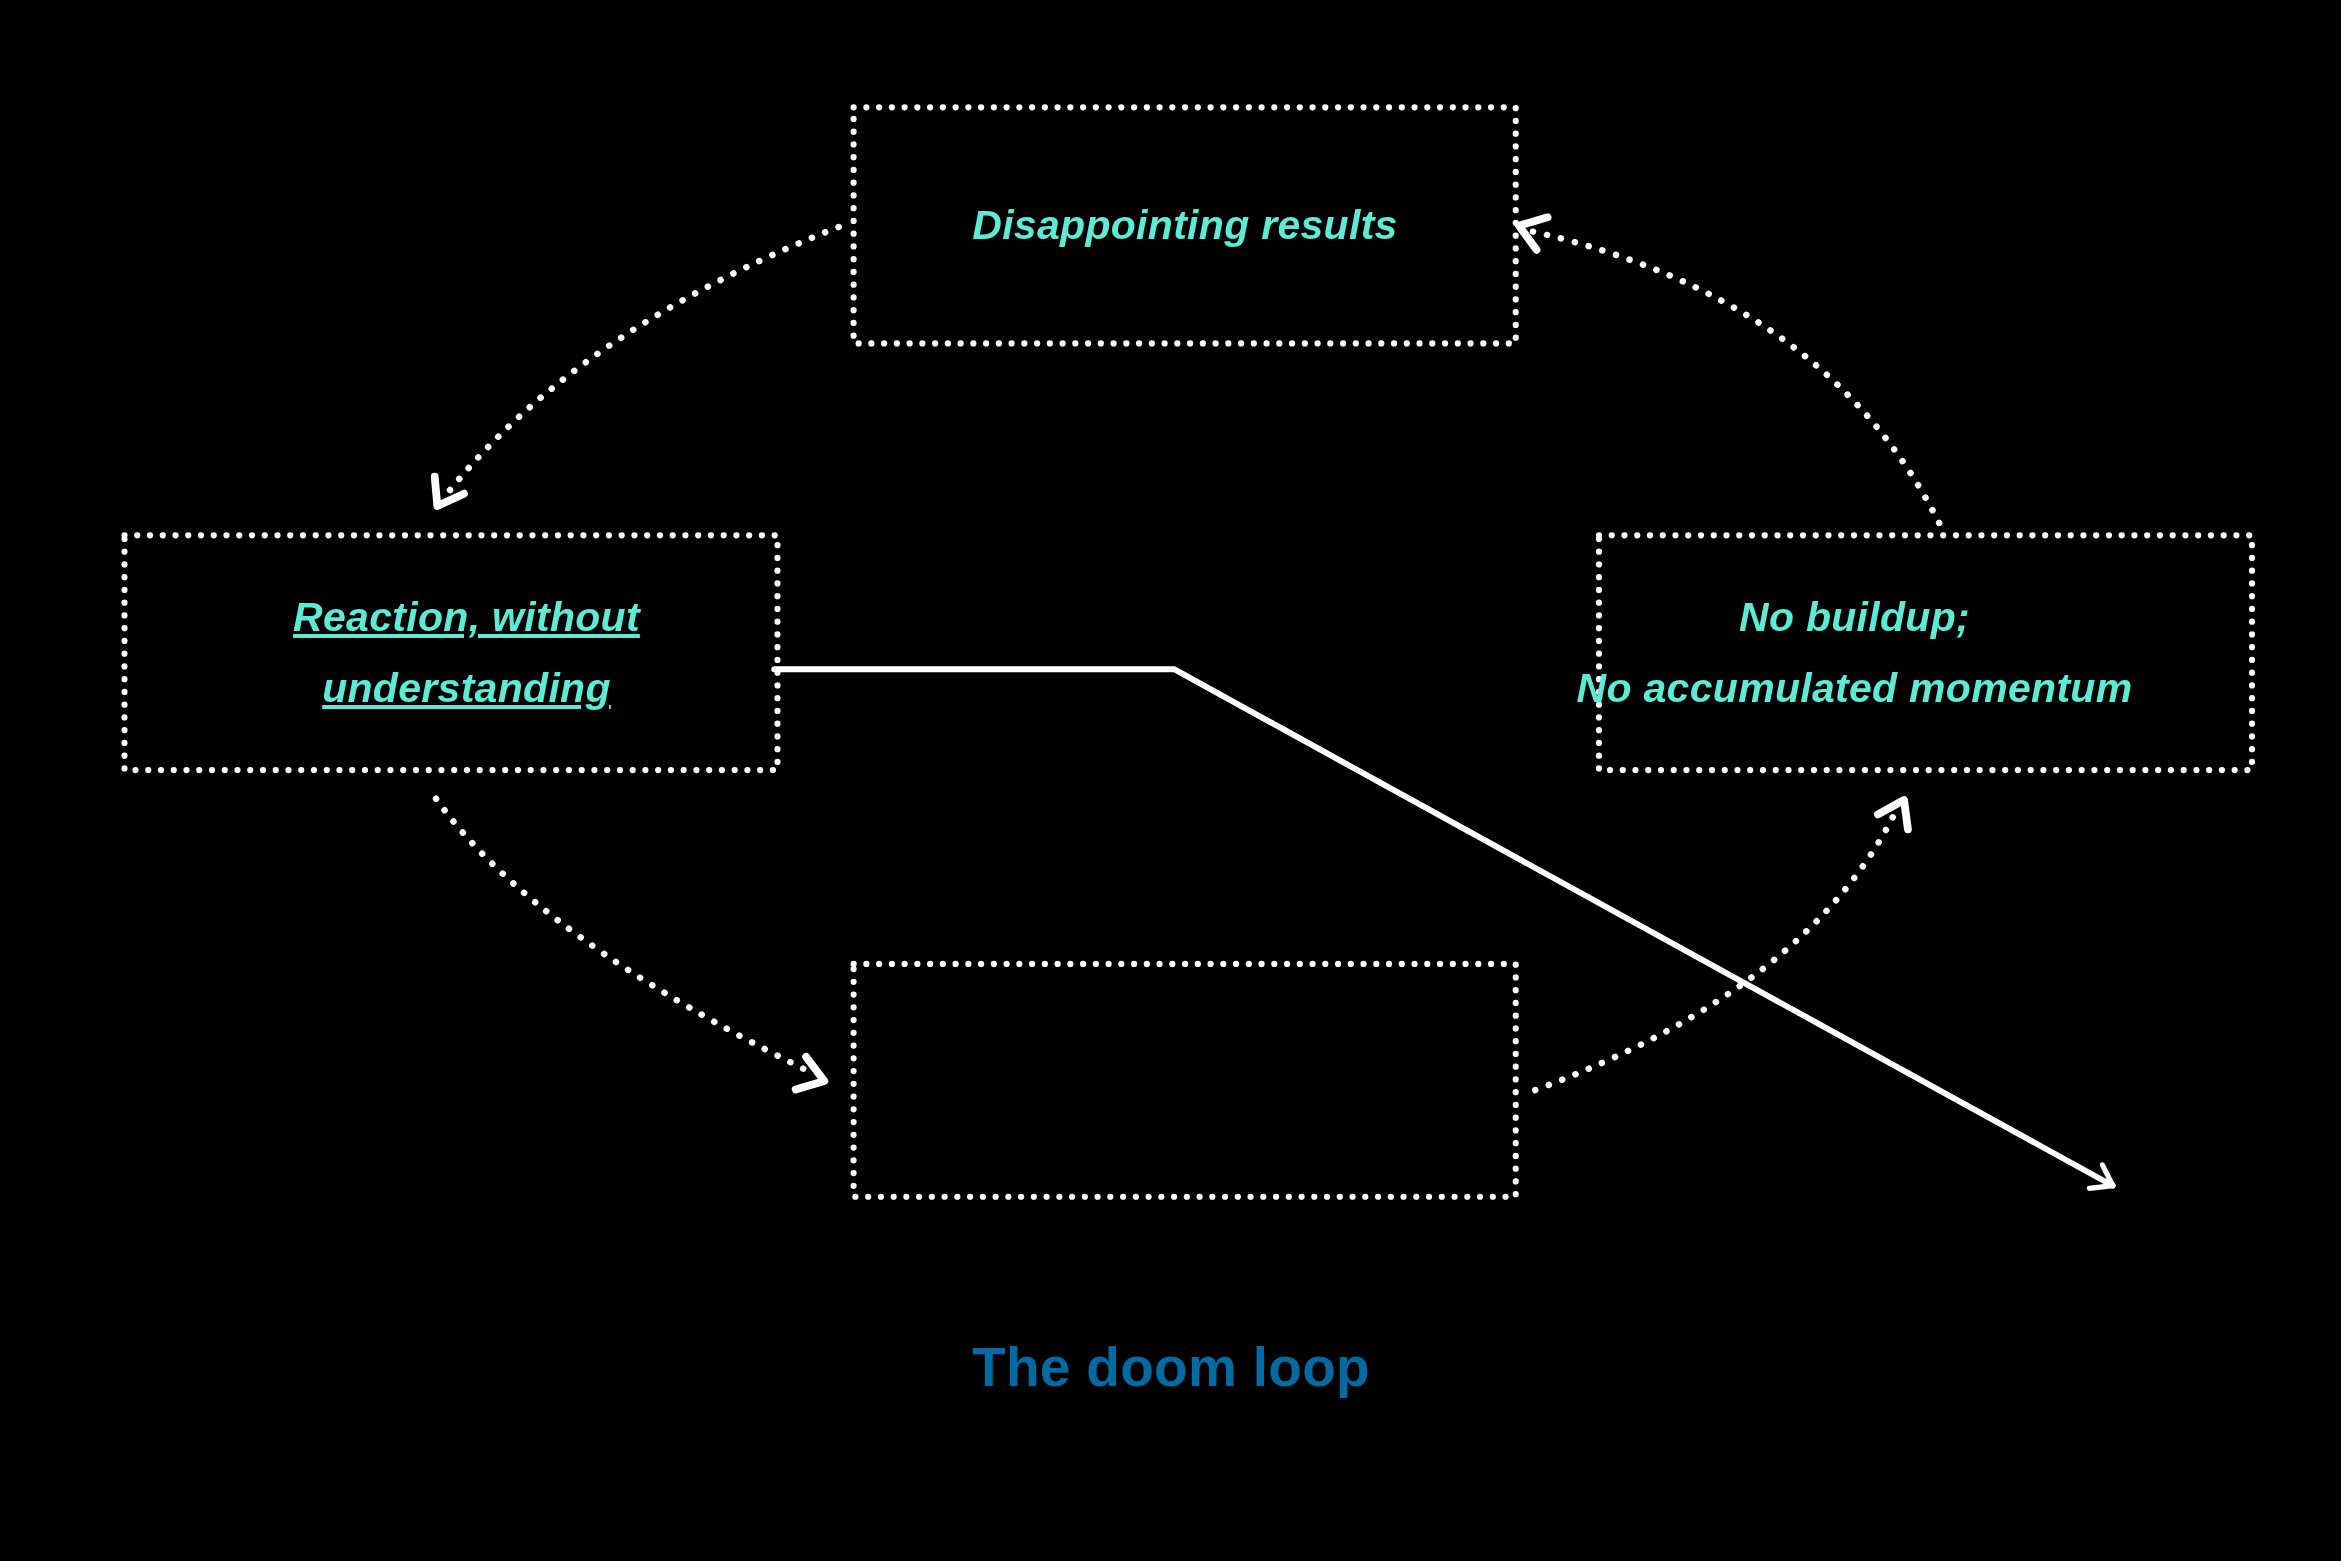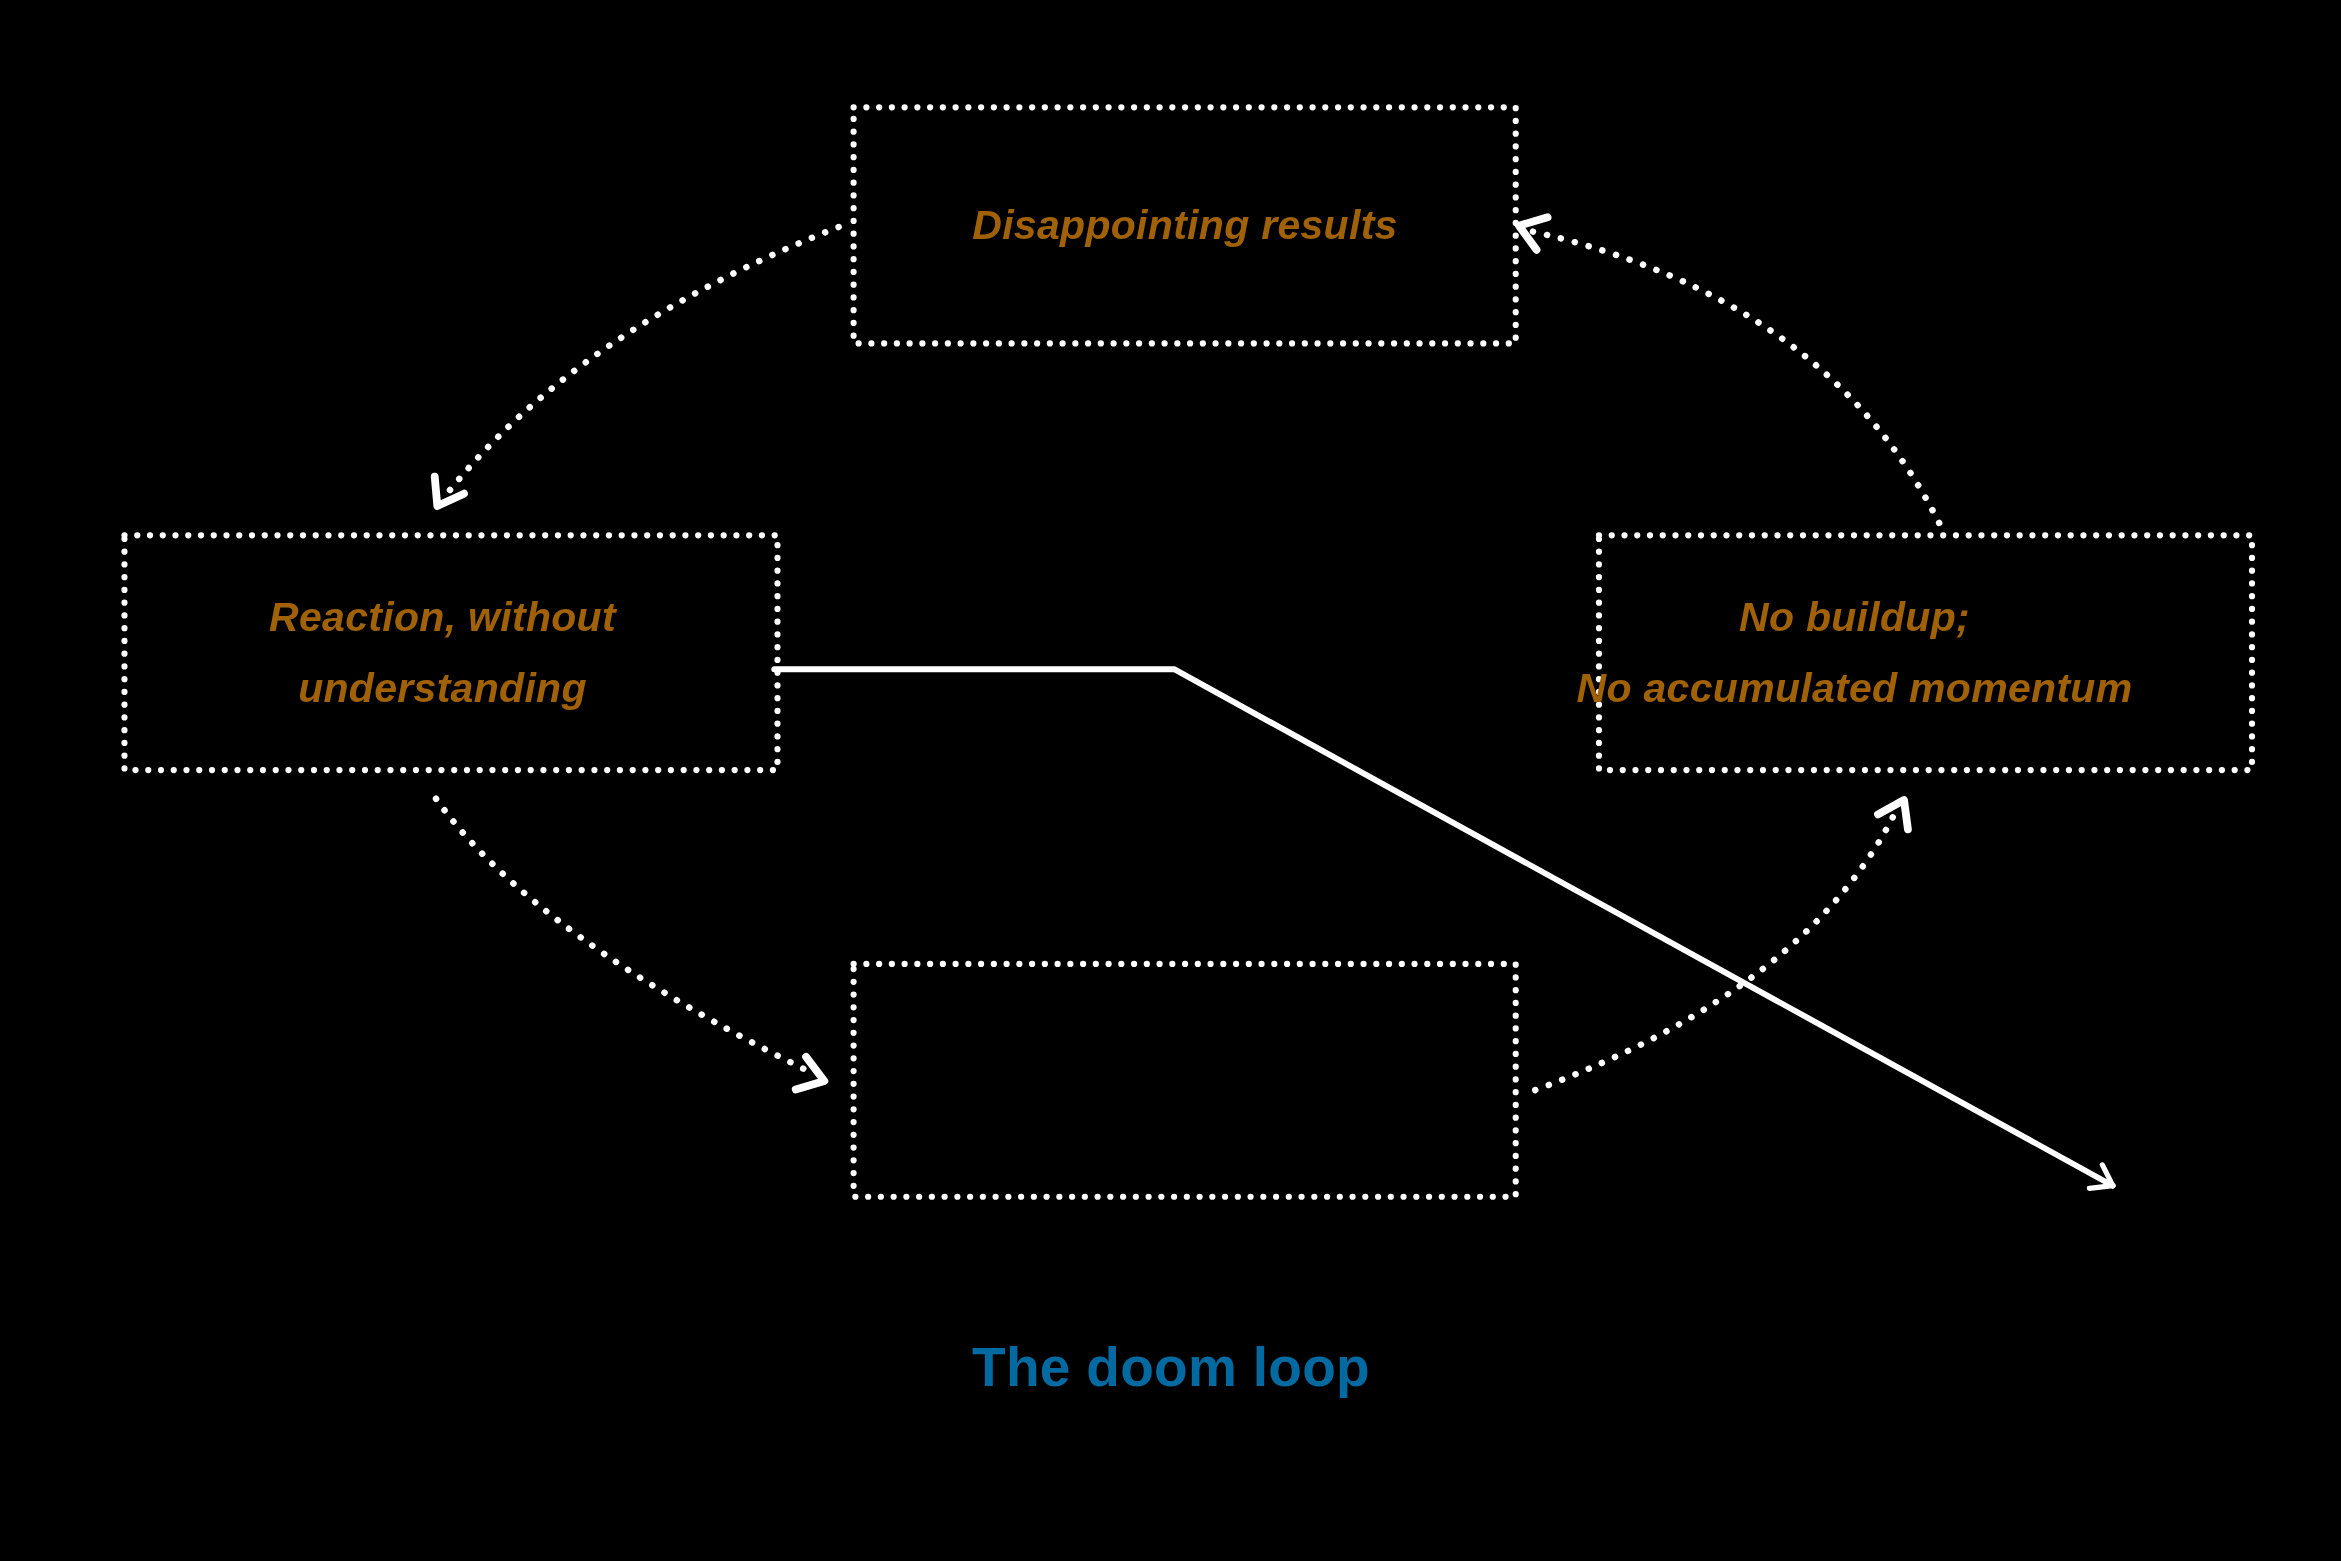--- a/index.html
+++ b/index.html
@@ -56,30 +56,30 @@
     stroke-width: 8;
     stroke-linecap: round;
     stroke-linejoin: round;
   }
   .node-label {
     position: absolute;
     display: flex;
     align-items: center;
     justify-content: center;
     text-align: center;
-    color: #a16207;
+    color: #5eead4;
     font-style: italic;
     font-weight: 600;
     font-size: 41px;
     line-height: 71px;
     white-space: pre-line;
     letter-spacing: 0.3px;
   }
   .label-top    { left: 854px; top: 107px;  width: 662px; height: 236px; }
-  .label-left   { left: 116px;  top: 535px;  width: 653px; height: 235px; }
+  .label-left   { left: 140px;  top: 535px;  width: 653px; height: 235px; text-decoration: underline; }
   .label-right  { left: 1528px; top: 535px;  width: 653px; height: 235px; }
   .label-bottom { left: 854px; top: 964px; width: 662px; height: 233px; }
   .caption {
     position: absolute;
     left: 0;
     top: 1335px;
     width: 2342px;
     text-align: center;
     color: #0369a1;
     font-style: normal;

